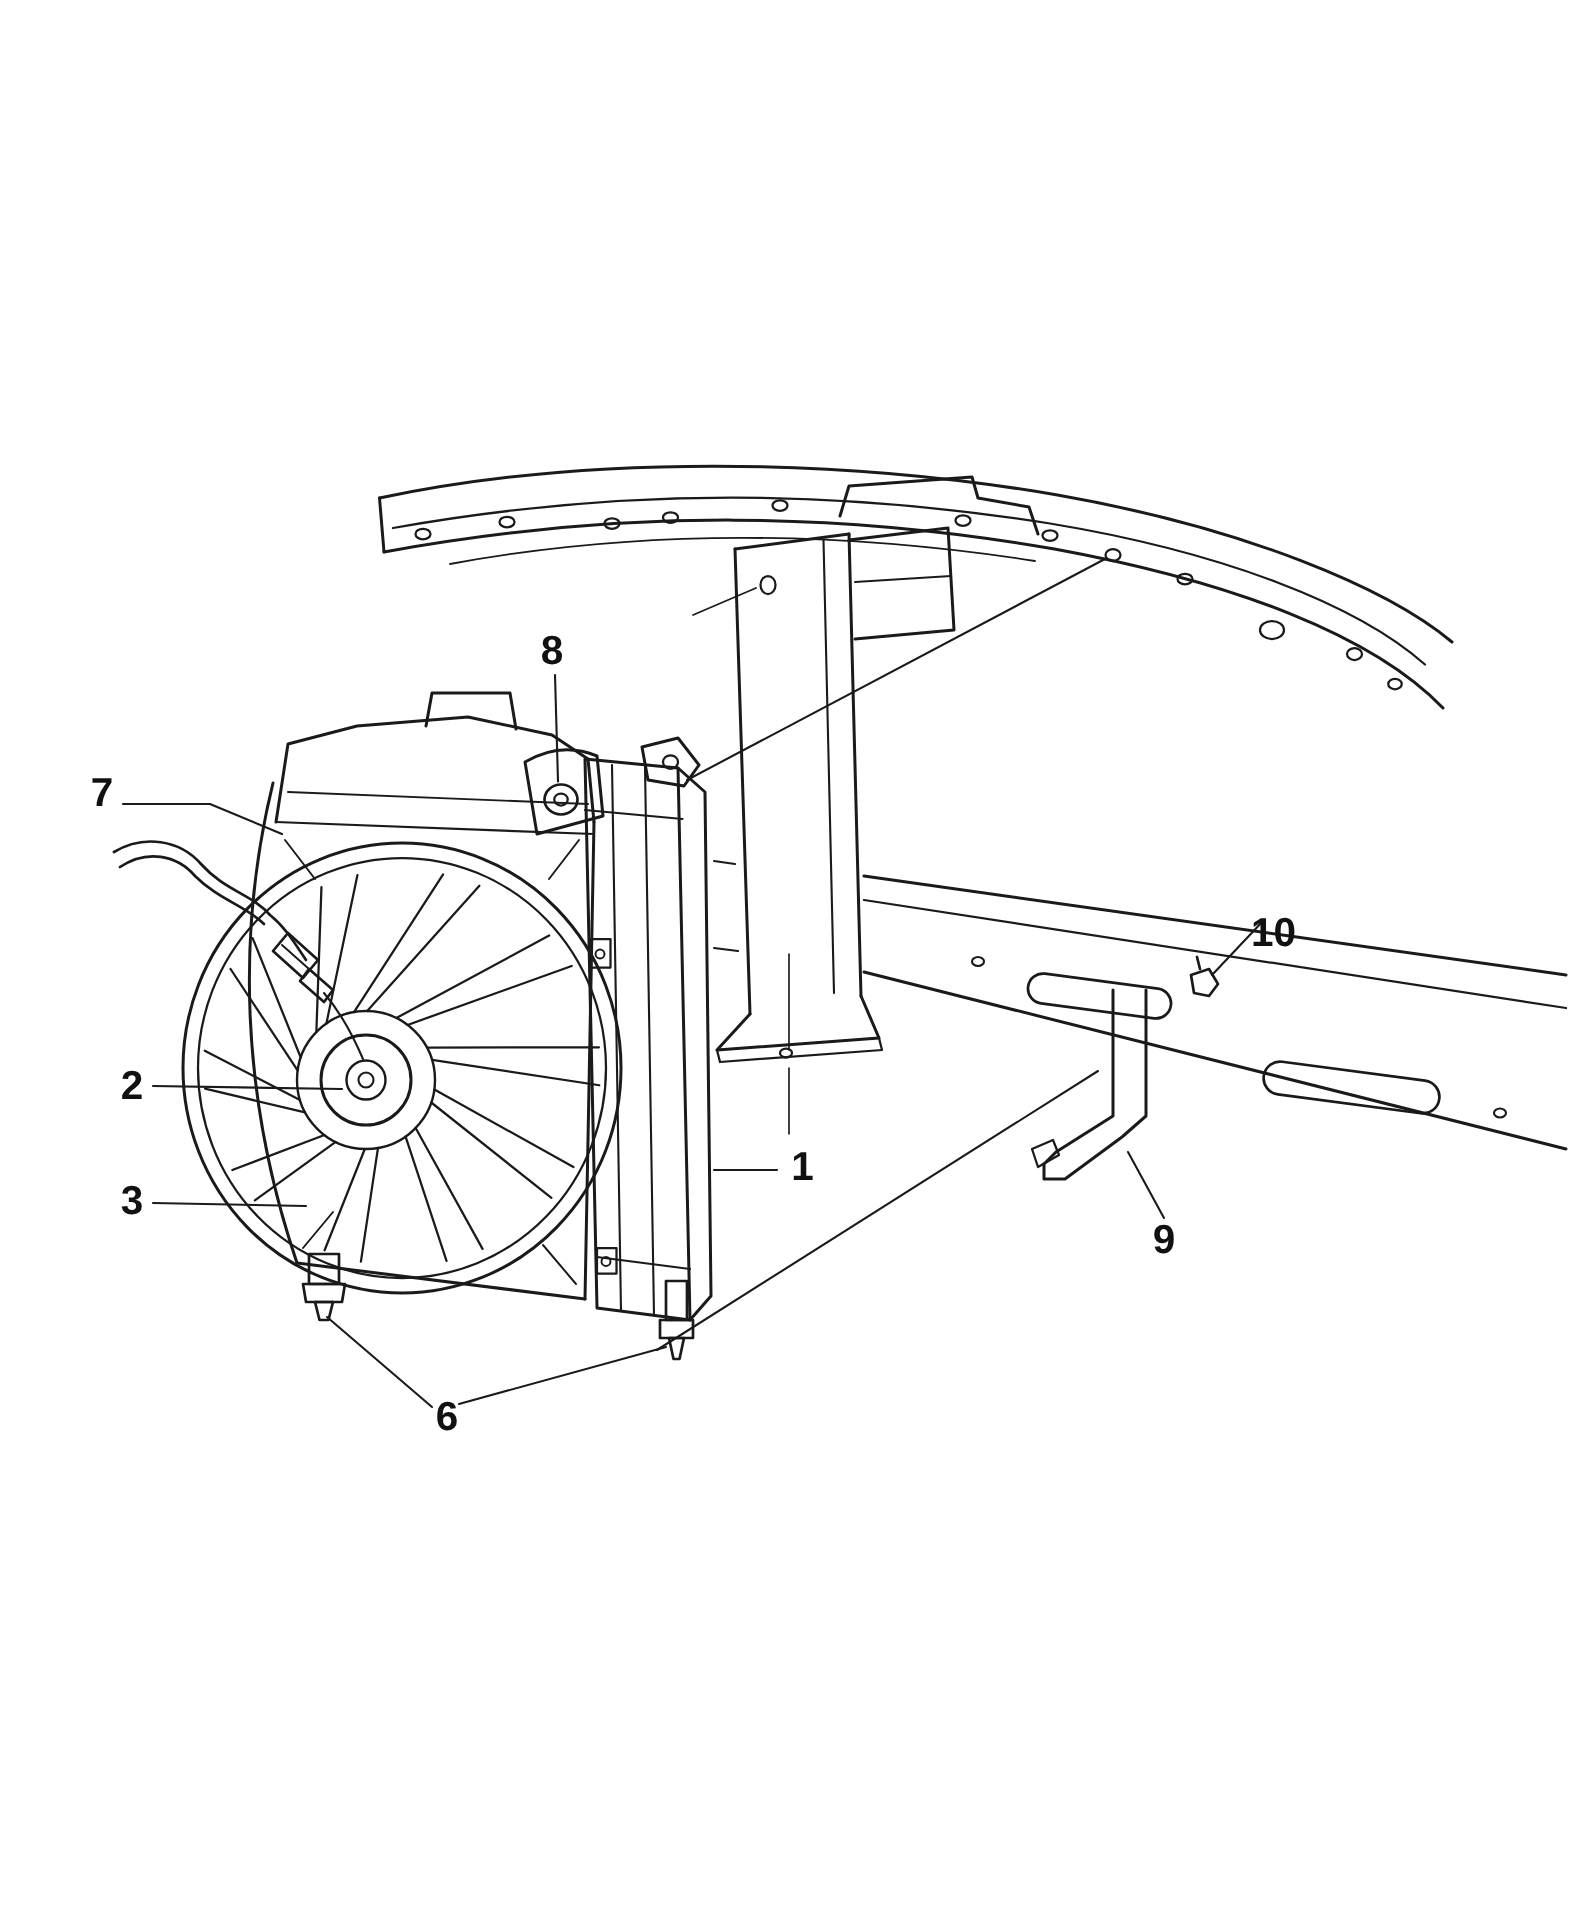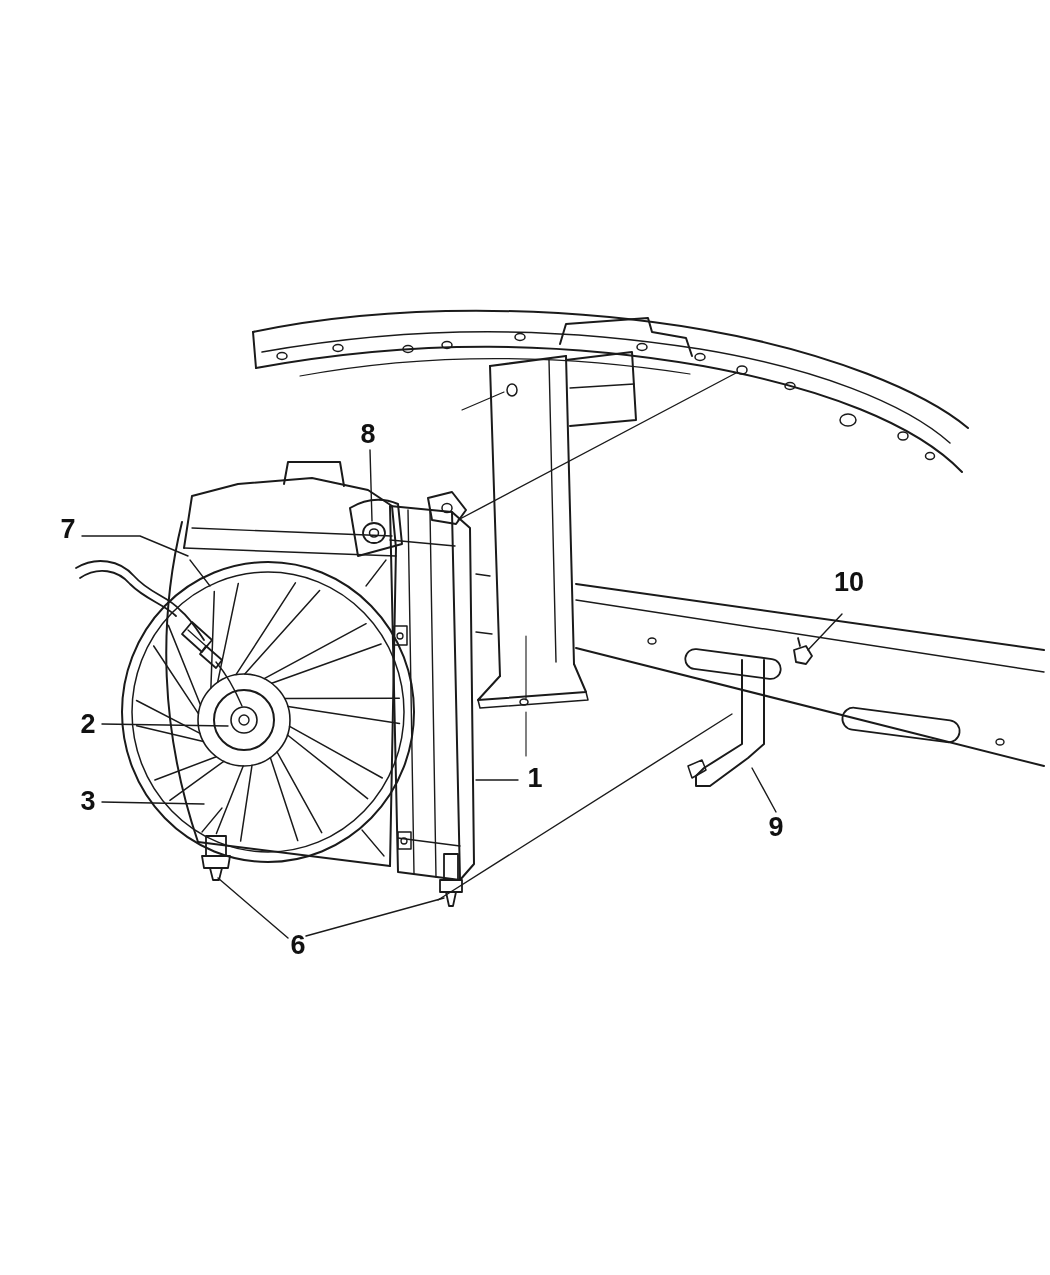--- a/index.html
+++ b/index.html
@@ -205,15 +205,15 @@
     </g>
   </svg>
 
   <div class="callout" style="left:535px; top:778px;">1</div>
   <div class="callout" style="left:88px;  top:724px;">2</div>
   <div class="callout" style="left:88px;  top:801px;">3</div>
   <div class="callout" style="left:298px; top:945px;">6</div>
   <div class="callout" style="left:68px;  top:529px;">7</div>
   <div class="callout" style="left:368px; top:434px;">8</div>
   <div class="callout" style="left:776px; top:827px;">9</div>
-  <div class="callout" style="left:849px; top:582px;">10</div>
+  <div class="callout" style="left:849px; top:622px;">10</div>
 
 </div>
 
 </body></html>

